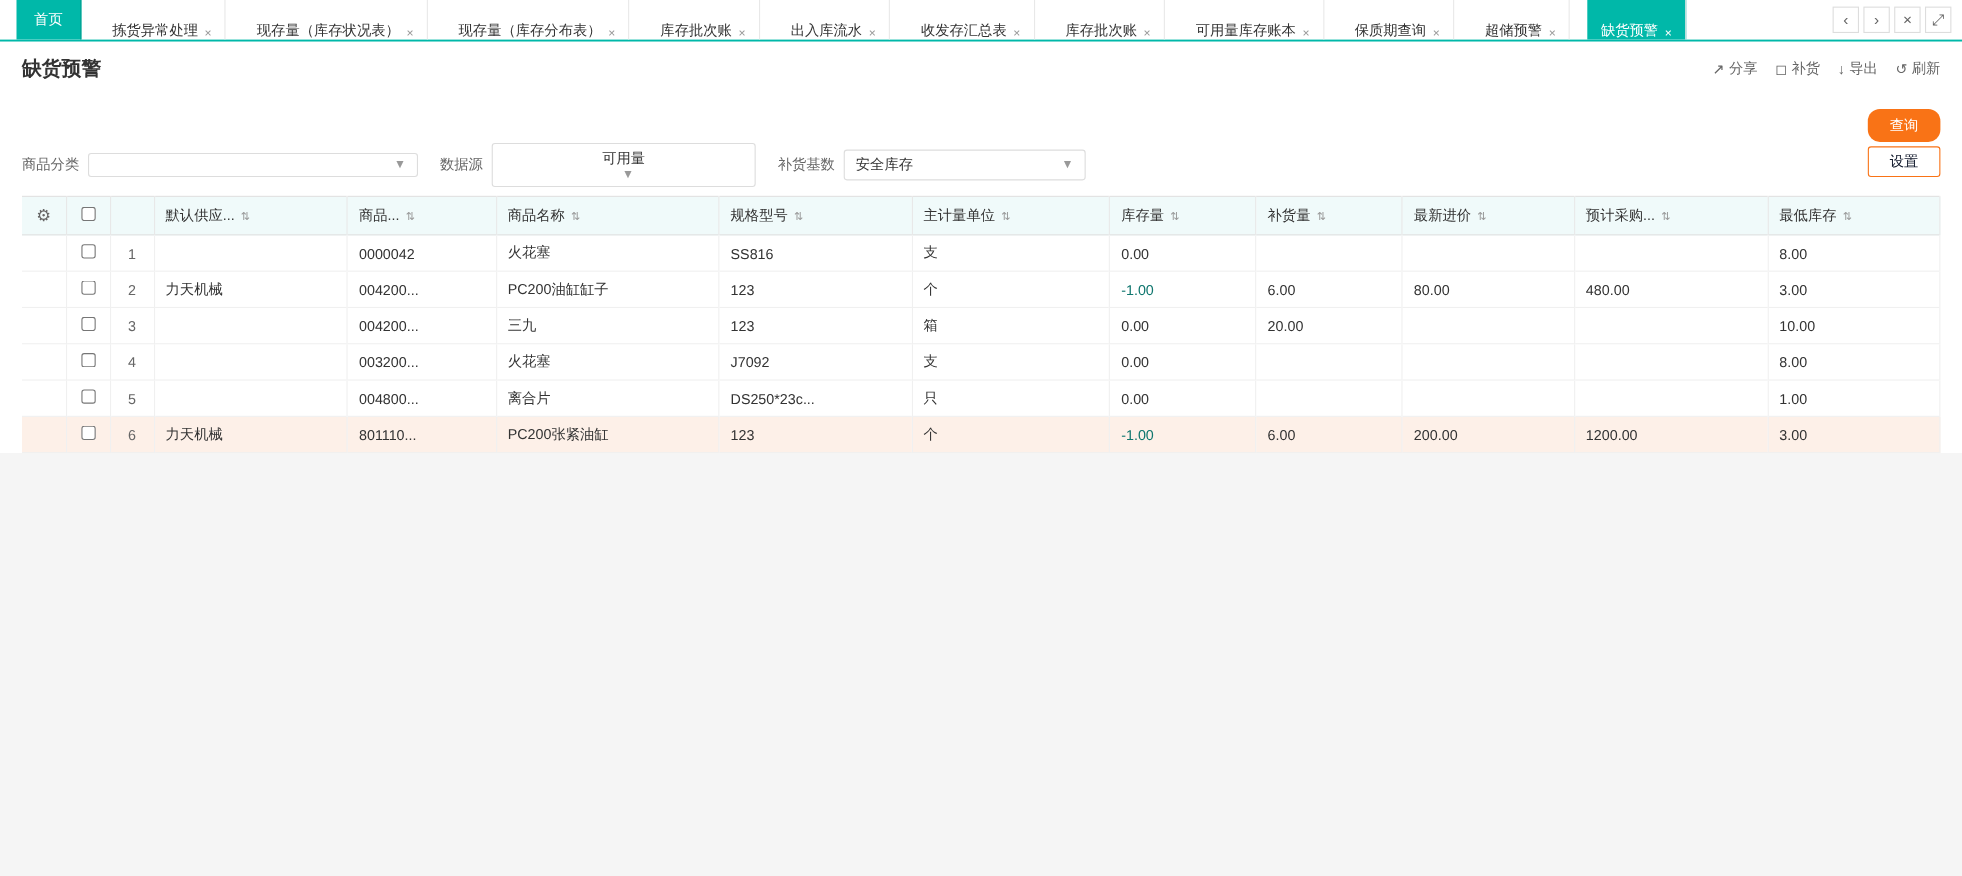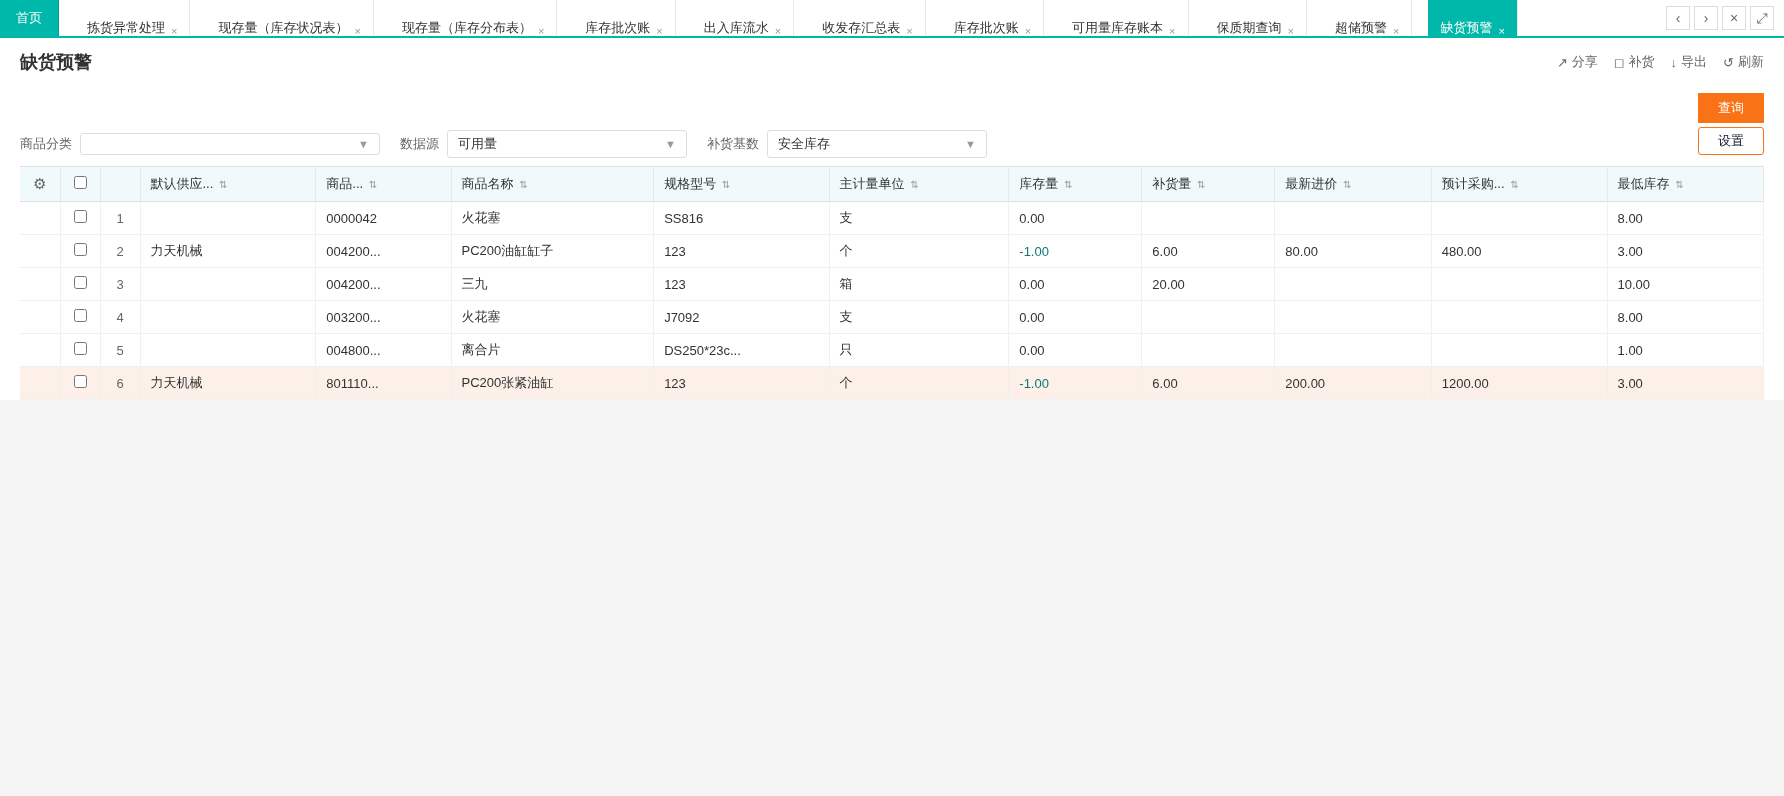--- a/index.html
+++ b/index.html
@@ -6,20 +6,21 @@
     body { font-family: 'Microsoft YaHei', Arial, sans-serif; font-size: 13px; background: #f5f5f5; color: #333; }
 
     
     .tab-bar {
       display: flex;
       align-items: center;
       background: #fff;
       border-bottom: 2px solid #00b8a9;
       height: 38px;
       overflow: hidden;
+      padding-left: 15px;
     }
     .tab-item {
       display: flex;
       align-items: flex-end;
       padding: 0 12px;
       height: 38px;
       cursor: pointer;
       white-space: nowrap;
       font-size: 13px;
       color: #333;
@@ -142,21 +143,21 @@
     }
     .filter-select-arrow {
       color: #999;
       font-size: 11px;
       margin-left: 8px;
     }
     .btn-query {
       background: #f97316;
       color: #fff;
       border: none;
-      border-radius: 1px;
+      border-radius: 11px;
       padding: 6px 20px;
       cursor: pointer;
       font-size: 13px;
     }
     .btn-settings {
       background: #fff;
       color: #0f172a;
       border: 1px solid #f97316;
       border-radius: 3px;
       padding: 4px 14px;
@@ -328,21 +329,21 @@
     <div class="filter-group">
       <span class="filter-label">商品分类</span>
       <div class="filter-select" style="min-width:300px;">
         <span class="filter-select-value"></span>
         <span class="filter-select-arrow">▼</span>
       </div>
     </div>
 
     <div class="filter-group">
       <span class="filter-label">数据源</span>
-      <div class="filter-select" style="min-width:240px;">
+      <div class="filter-select" style="min-width:240px;flex-direction:column;">
         <span class="filter-select-value">可用量</span>
         <span class="filter-select-arrow">▼</span>
       </div>
     </div>
 
     <div class="filter-group">
       <span class="filter-label">补货基数</span>
       <div class="filter-select" style="min-width:220px;">
         <span class="filter-select-value">安全库存</span>
         <span class="filter-select-arrow">▼</span>

